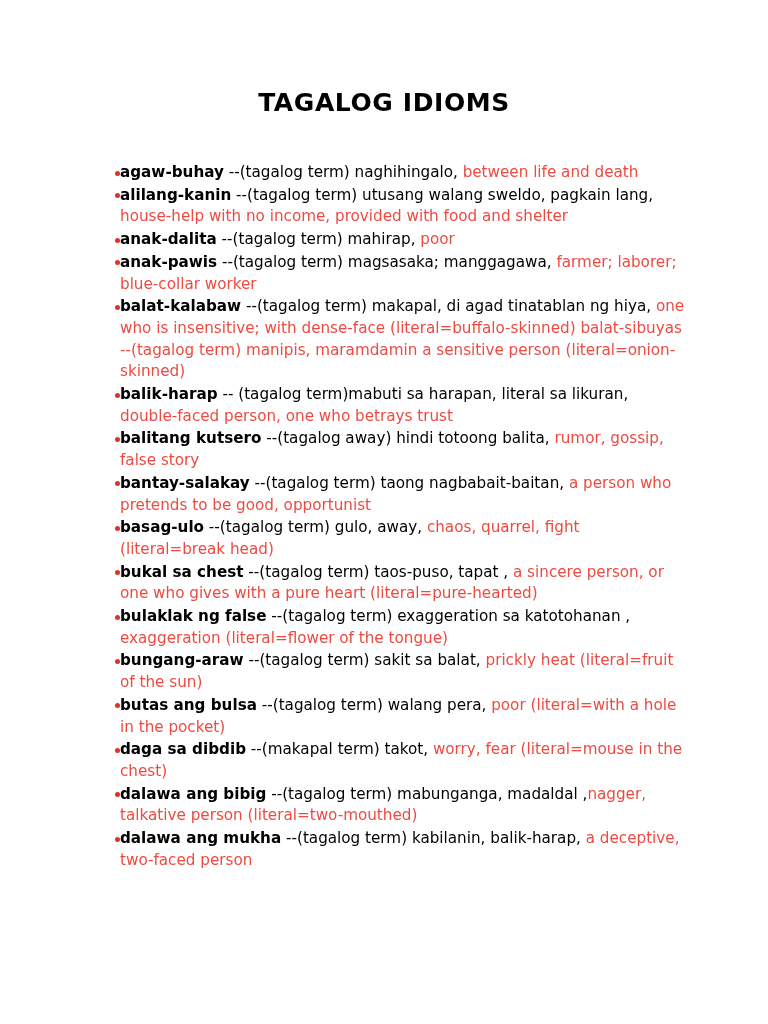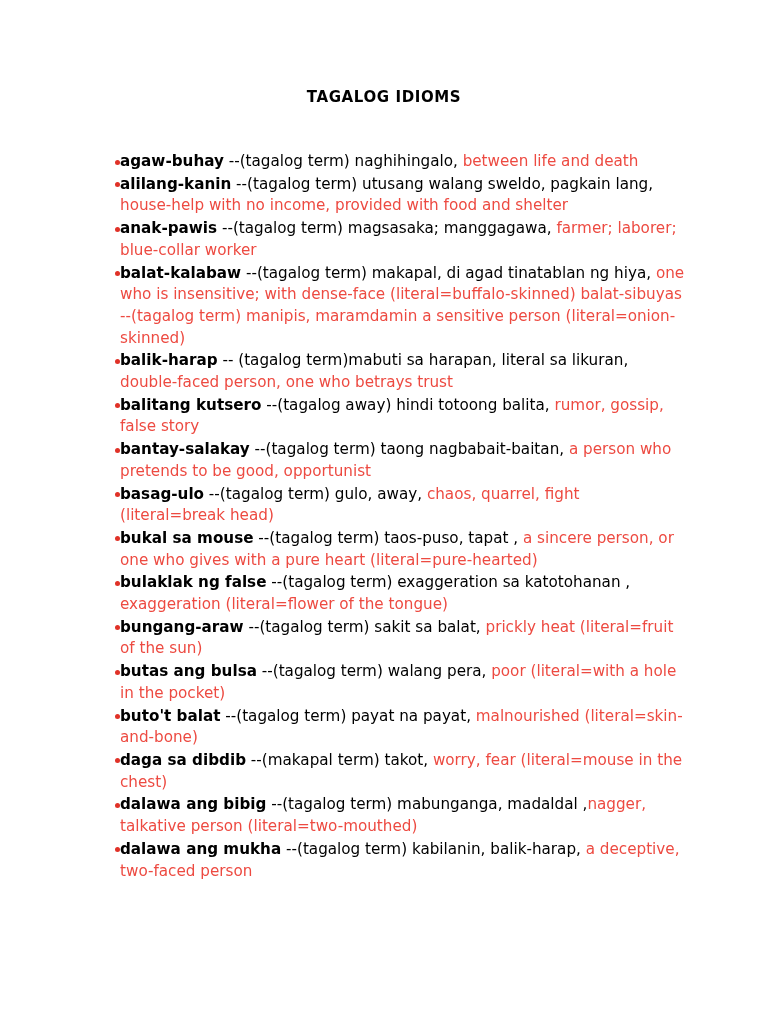--- a/index.html
+++ b/index.html
@@ -19,21 +19,21 @@
     position: relative;
     width: 768px;
     height: 1024px;
     background: #ffffff;
     box-sizing: border-box;
   }
   .doc-title {
     text-align: center;
     font-family: "DejaVu Sans", sans-serif;
     font-weight: bold;
-    font-size: 15px;
+    font-size: 25px;
     letter-spacing: 0.6px;
     color: #000000;
     margin: 0;
     padding-top: 88px;
   }
   .idiom-list {
     list-style: none;
     margin: 0;
     padding: 0;
     padding-top: 45px;
@@ -72,29 +72,29 @@
 </head>
 <body>
 
 <div class="page">
 
   <h1 class="doc-title">TAGALOG IDIOMS</h1>
 
   <ul class="idiom-list" id="idiom-list">
       <li class="idiom-item"><span class="bullet-icon"></span><span class="term">agaw-buhay</span><span class="gloss"> --(tagalog term) naghihingalo, </span><span class="trans">between life and death</span></li>
       <li class="idiom-item"><span class="bullet-icon"></span><span class="term">alilang-kanin</span><span class="gloss"> --(tagalog term) utusang walang sweldo, pagkain lang, </span><span class="trans">house-help with no income, provided with food and shelter</span></li>
+      <li class="idiom-item"><span class="bullet-icon"></span><span class="term">anak-dalita</span><span class="gloss"> --(tagalog term) mahirap, </span><span class="trans">poor</span></li>
       <li class="idiom-item"><span class="bullet-icon"></span><span class="term">anak-pawis</span><span class="gloss"> --(tagalog term) magsasaka; manggagawa, </span><span class="trans">farmer; laborer; blue-collar worker</span></li>
       <li class="idiom-item"><span class="bullet-icon"></span><span class="term">balat-kalabaw</span><span class="gloss"> --(tagalog term) makapal, di agad tinatablan ng hiya, </span><span class="trans">one who is insensitive; with dense-face (literal=buffalo-skinned) balat-sibuyas --(tagalog term) manipis, maramdamin a sensitive person (literal=onion-skinned)</span></li>
       <li class="idiom-item"><span class="bullet-icon"></span><span class="term">balik-harap</span><span class="gloss"> -- (tagalog term)mabuti sa harapan, literal sa likuran, </span><span class="trans">double-faced person, one who betrays trust</span></li>
       <li class="idiom-item"><span class="bullet-icon"></span><span class="term">balitang kutsero</span><span class="gloss"> --(tagalog away) hindi totoong balita, </span><span class="trans">rumor, gossip, false story</span></li>
       <li class="idiom-item"><span class="bullet-icon"></span><span class="term">bantay-salakay</span><span class="gloss"> --(tagalog term) taong nagbabait-baitan, </span><span class="trans">a person who pretends to be good, opportunist</span></li>
       <li class="idiom-item"><span class="bullet-icon"></span><span class="term">basag-ulo</span><span class="gloss"> --(tagalog term) gulo, away, </span><span class="trans">chaos, quarrel, fight (literal=break head)</span></li>
-      <li class="idiom-item"><span class="bullet-icon"></span><span class="term">bukal sa mouse</span><span class="gloss"> --(tagalog term) taos-puso, tapat , </span><span class="trans">a sincere person, or one who gives with a pure heart (literal=pure-hearted)</span></li>
+      <li class="idiom-item"><span class="bullet-icon"></span><span class="term">bukal sa chest</span><span class="gloss"> --(tagalog term) taos-puso, tapat , </span><span class="trans">a sincere person, or one who gives with a pure heart (literal=pure-hearted)</span></li>
       <li class="idiom-item"><span class="bullet-icon"></span><span class="term">bulaklak ng false</span><span class="gloss"> --(tagalog term) exaggeration sa katotohanan , </span><span class="trans">exaggeration (literal=flower of the tongue)</span></li>
       <li class="idiom-item"><span class="bullet-icon"></span><span class="term">bungang-araw</span><span class="gloss"> --(tagalog term) sakit sa balat, </span><span class="trans">prickly heat (literal=fruit of the sun)</span></li>
       <li class="idiom-item"><span class="bullet-icon"></span><span class="term">butas ang bulsa</span><span class="gloss"> --(tagalog term) walang pera, </span><span class="trans">poor (literal=with a hole in the pocket)</span></li>
-      <li class="idiom-item"><span class="bullet-icon"></span><span class="term">buto't balat</span><span class="gloss"> --(tagalog term) payat na payat, </span><span class="trans">malnourished (literal=skin-and-bone)</span></li>
       <li class="idiom-item"><span class="bullet-icon"></span><span class="term">daga sa dibdib</span><span class="gloss"> --(makapal term) takot, </span><span class="trans">worry, fear (literal=mouse in the chest)</span></li>
       <li class="idiom-item"><span class="bullet-icon"></span><span class="term">dalawa ang bibig</span><span class="gloss"> --(tagalog term) mabunganga, madaldal ,</span><span class="trans">nagger, talkative person (literal=two-mouthed)</span></li>
       <li class="idiom-item"><span class="bullet-icon"></span><span class="term">dalawa ang mukha</span><span class="gloss"> --(tagalog term) kabilanin, balik-harap, </span><span class="trans">a deceptive, two-faced person</span></li>
     </ul>
 
 </div>
 
 </body></html>

